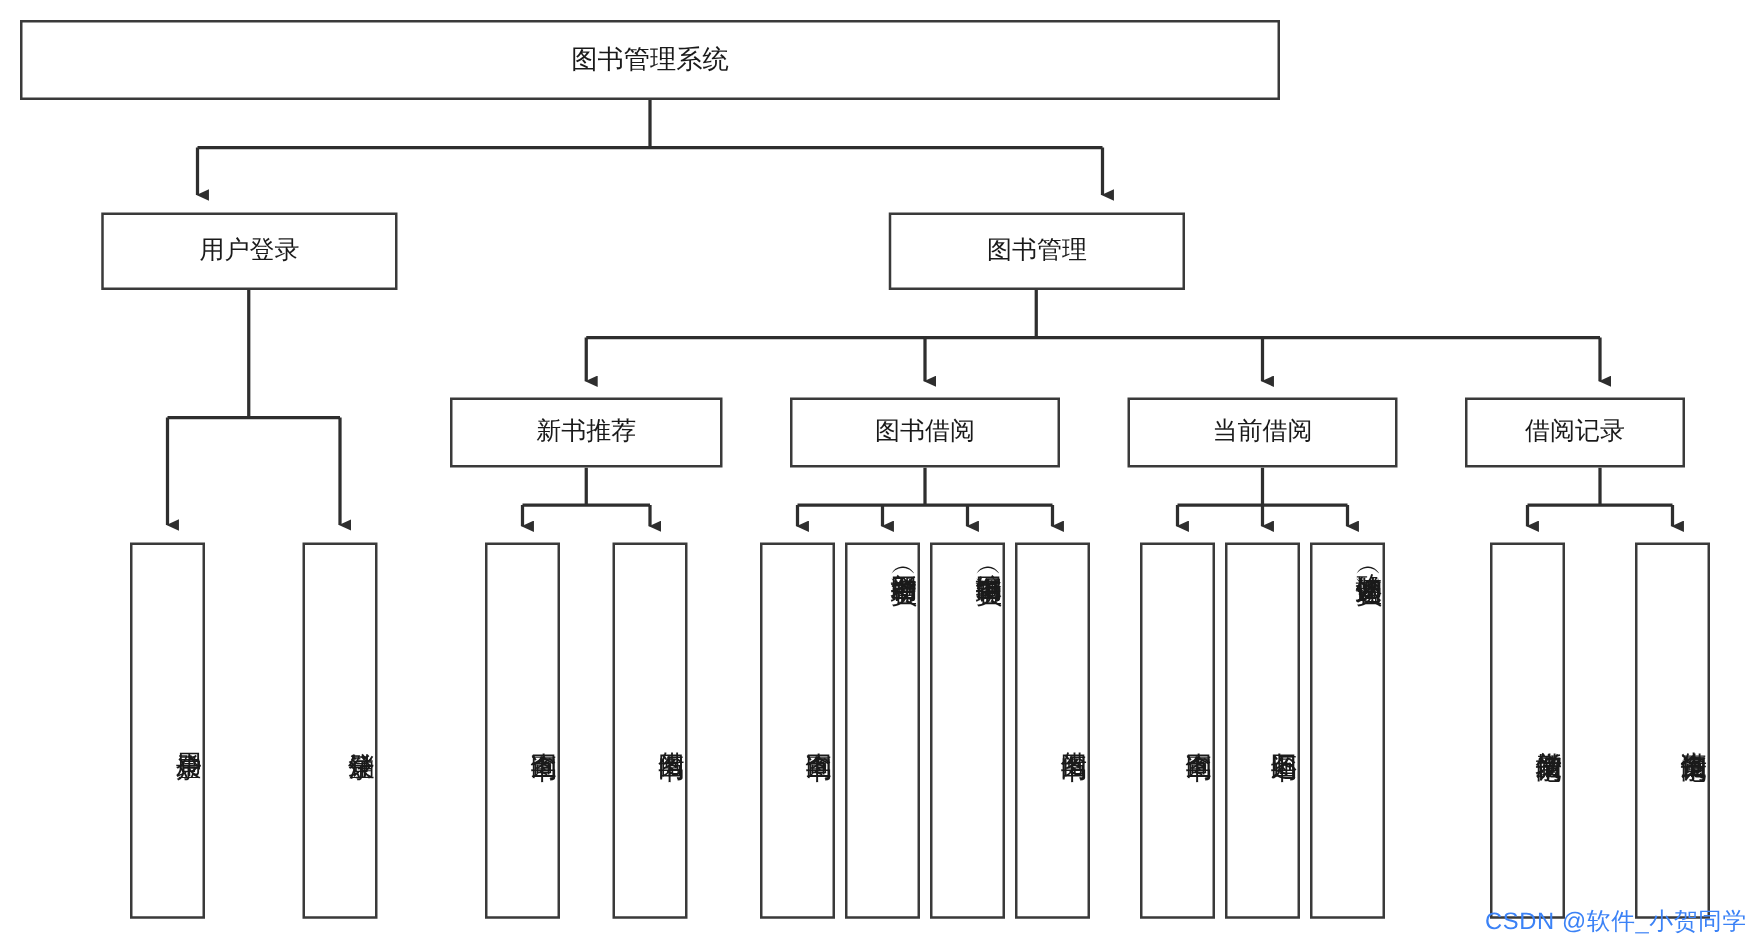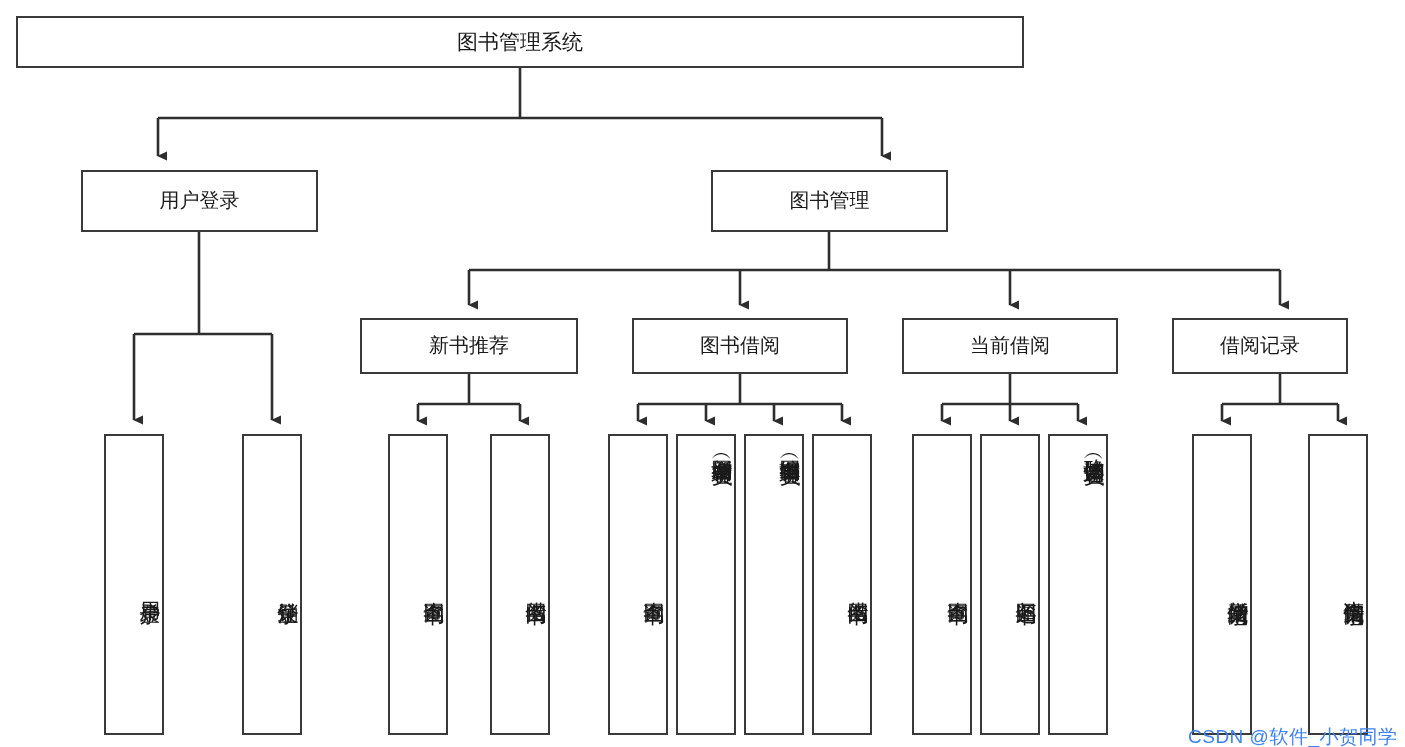--- a/index.html
+++ b/index.html
@@ -128,21 +128,21 @@
       <path d="M1010,404 L1010,421" marker-end="url(#arrow)"></path>
       <path d="M1078,404 L1078,421" marker-end="url(#arrow)"></path>
 
       <path d="M1280,374 L1280,404"></path>
       <path d="M1222,404 L1338,404"></path>
       <path d="M1222,404 L1222,421" marker-end="url(#arrow)"></path>
       <path d="M1338,404 L1338,421" marker-end="url(#arrow)"></path>
     </g>
   </svg>
 
-  <div class="node root" style="left:16px; top:16px; width:1008px; height:52px;">
+  <div class="node root" style="left:16px; top:16px; width:1008px; height:64px;">
     <span>图书管理系统</span>
   </div>
 
   <div class="node lvl2" style="left:81px; top:170px; width:237px; height:62px;">
     <span>用户登录</span>
   </div>
 
   <div class="node lvl3" style="left:360px; top:318px; width:218px; height:56px;">
     <span>新书推荐</span>
   </div>

